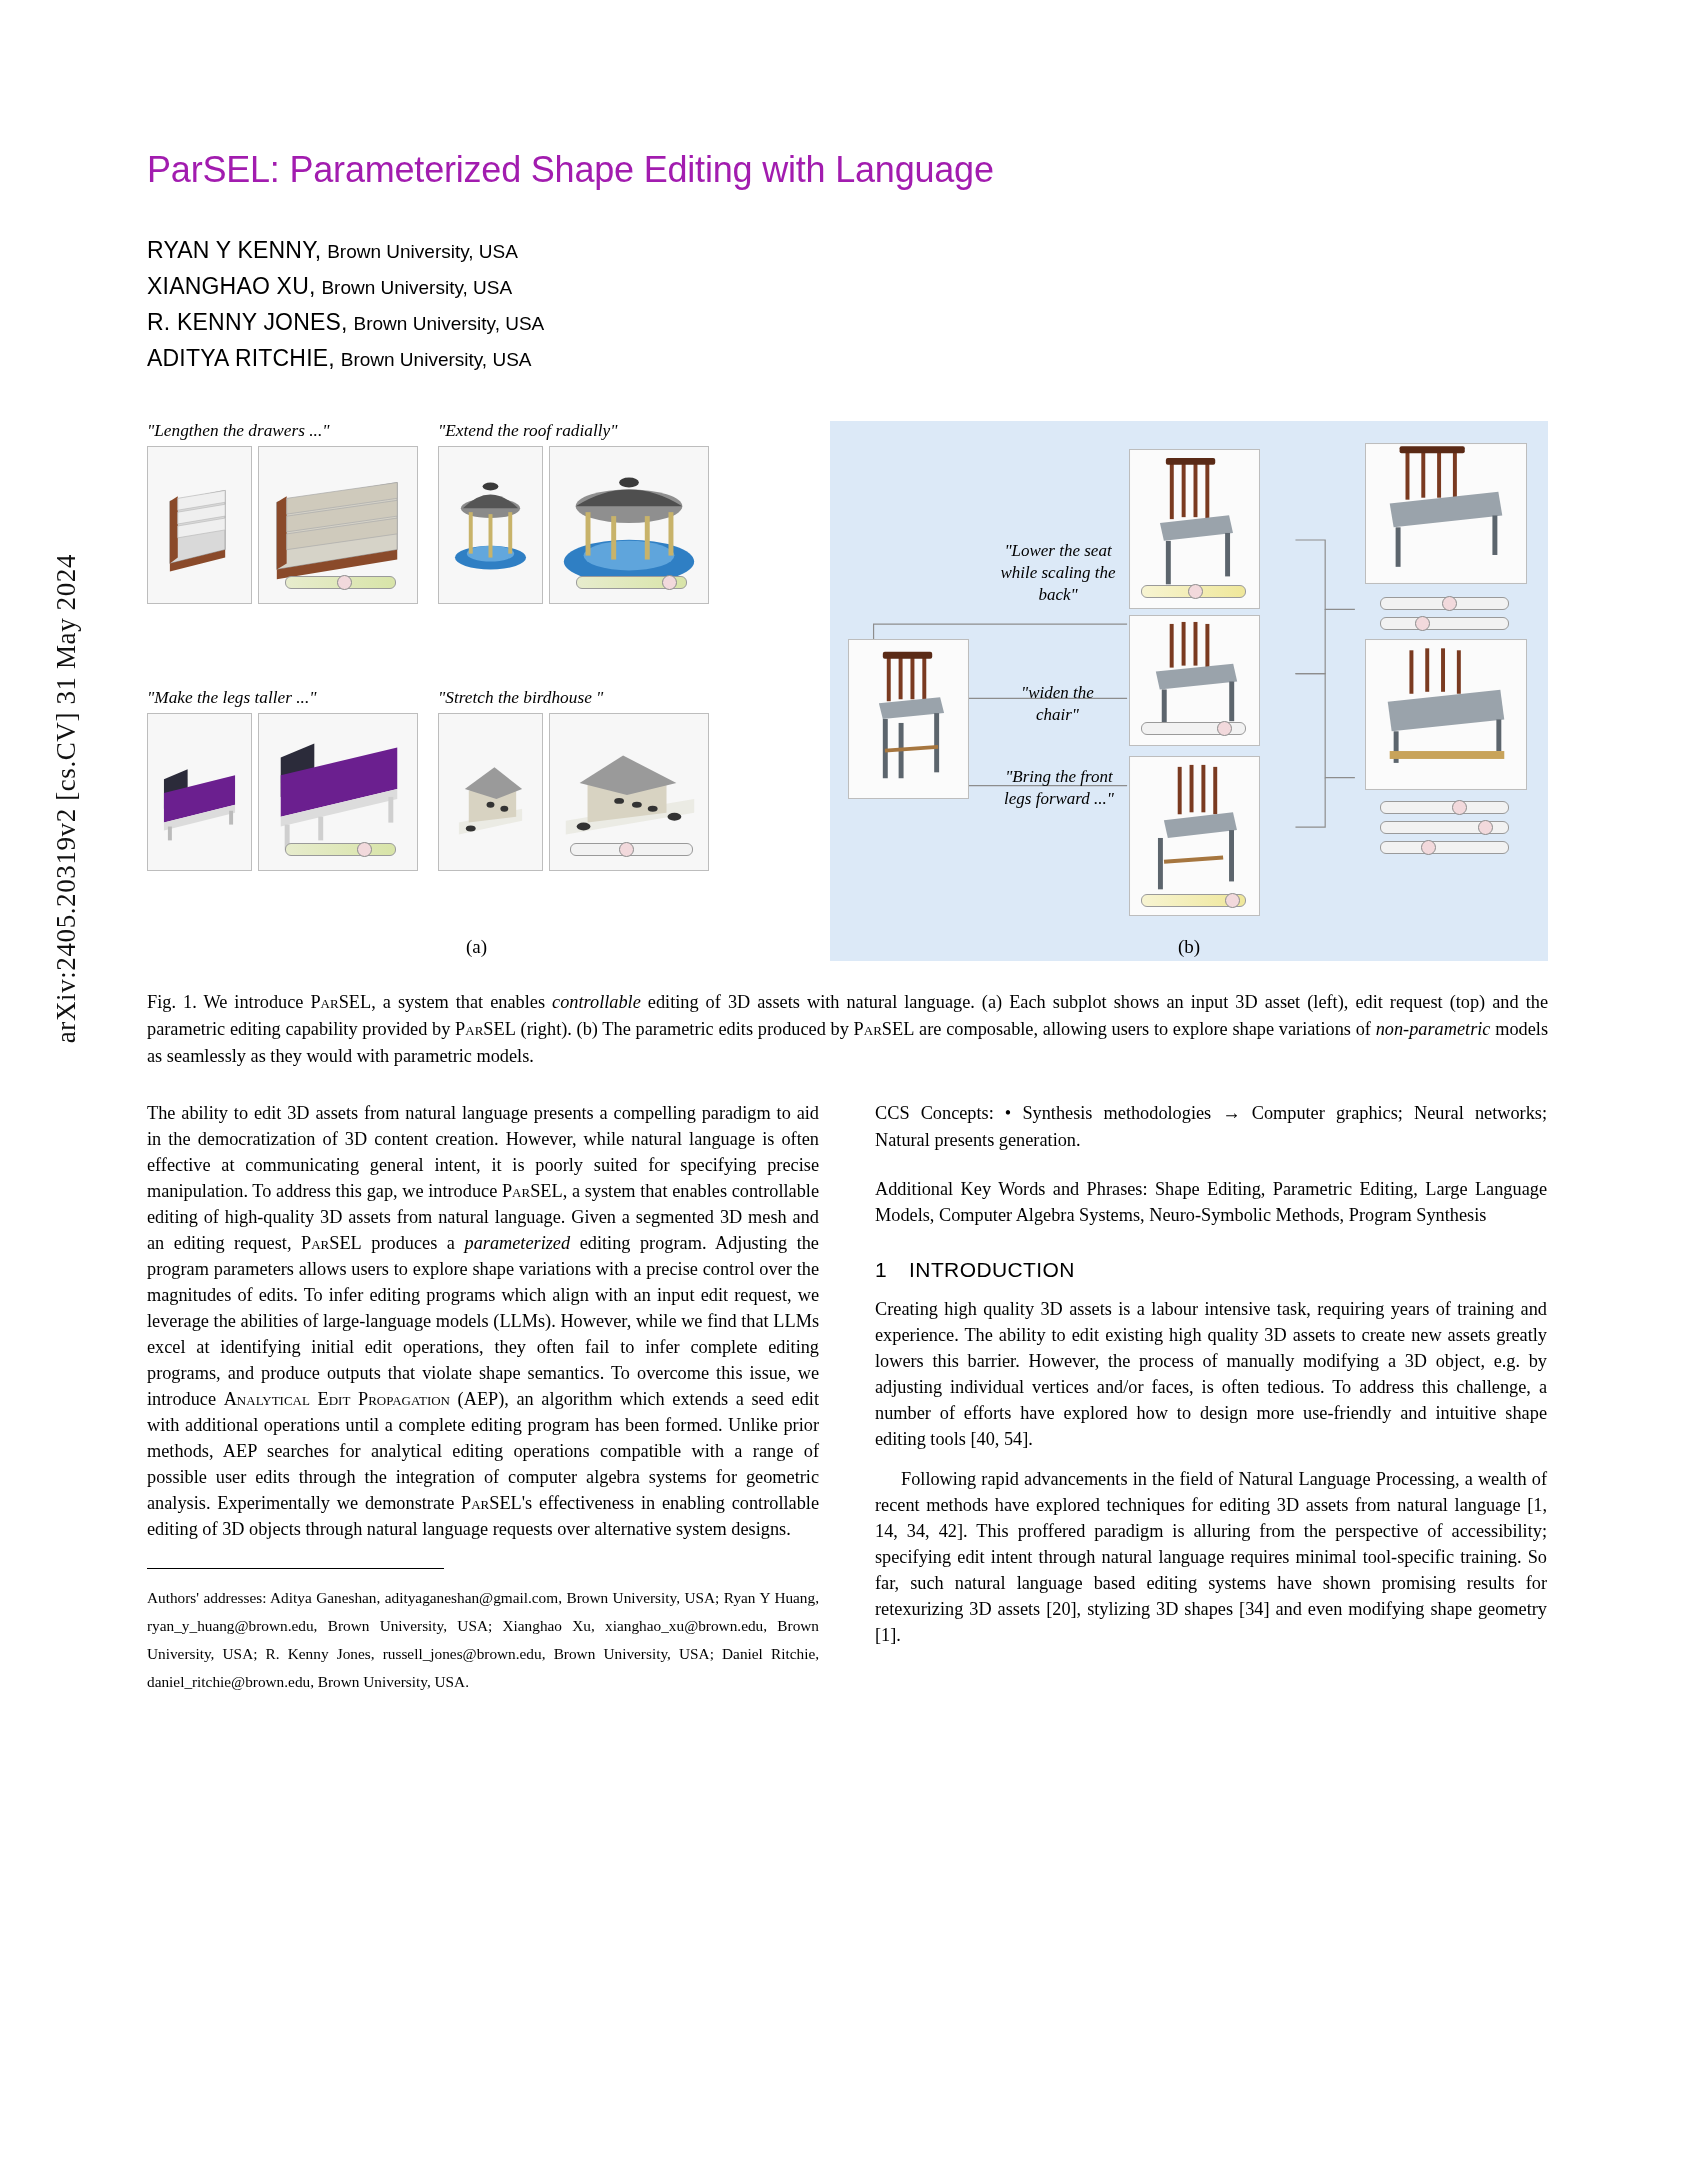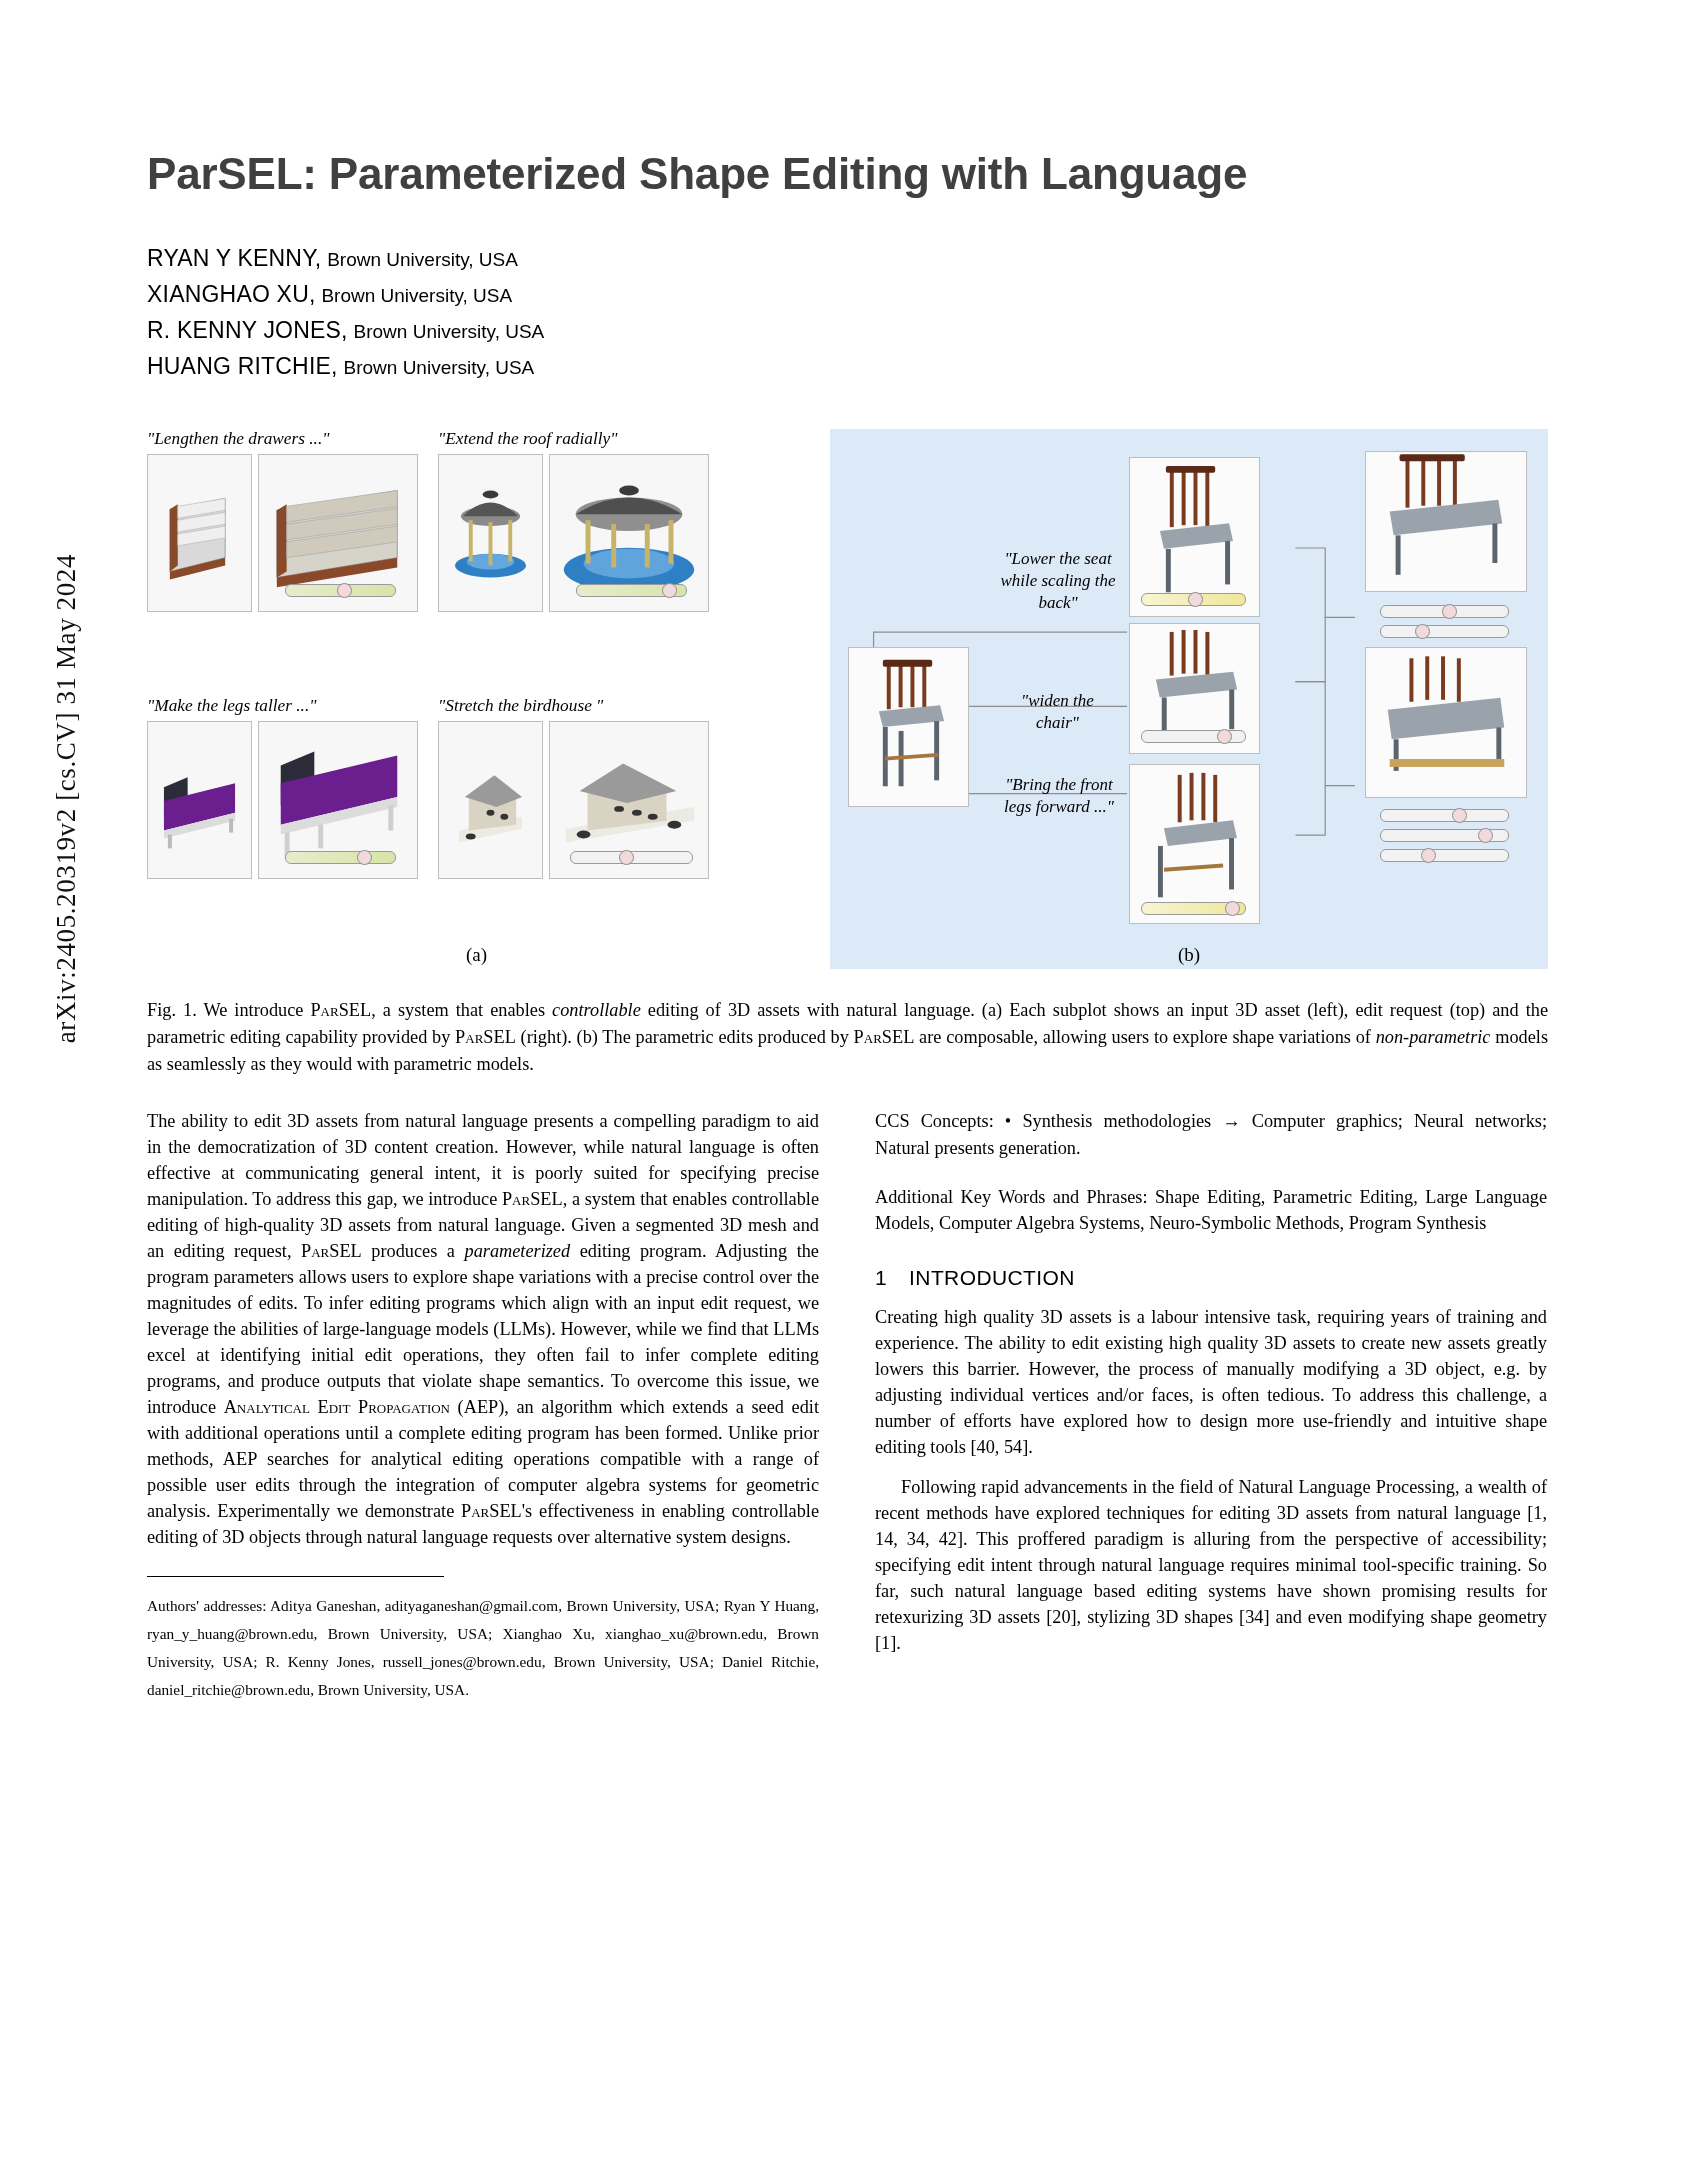--- a/index.html
+++ b/index.html
@@ -33,25 +33,25 @@
   
   .page {
     position: absolute;
     left: 147px;
     top: 149px;
     width: 1401px;
   }
 
   .paper-title {
     font-family: "Liberation Sans", sans-serif;
-    font-size: 44px;
-    font-weight: bold;
+    font-size: 36px;
+    font-weight: normal;
     letter-spacing: -0.2px;
     margin: 0 0 42px 0;
-    color: #404040;
+    color: #a21caf;
   }
 
   .authors {
     margin-bottom: 44px;
   }
   .author-line {
     font-family: "Liberation Sans", sans-serif;
     font-size: 21px;
     line-height: 34px;
     color: #000;
@@ -213,21 +213,21 @@
     </div>
     <div class="author-line">
       <span class="author-name">XIANGHAO XU,</span>
       <span class="author-affil">Brown University, USA</span>
     </div>
     <div class="author-line">
       <span class="author-name">R. KENNY JONES,</span>
       <span class="author-affil">Brown University, USA</span>
     </div>
     <div class="author-line">
-      <span class="author-name">HUANG RITCHIE,</span>
+      <span class="author-name">ADITYA RITCHIE,</span>
       <span class="author-affil">Brown University, USA</span>
     </div>
   </div>
 
   <div class="figure">
 
     <div class="panel-a">
 
       <div class="subfig" style="left:0;top:0;">
         <div class="subfig-cap">"Lengthen the drawers ..."</div>

